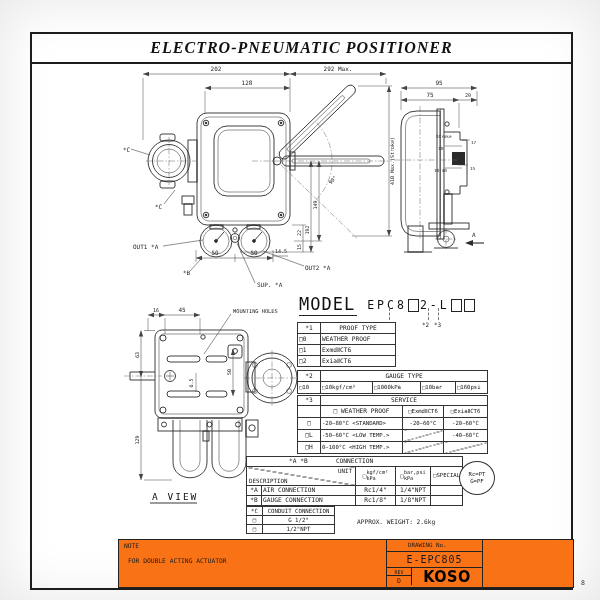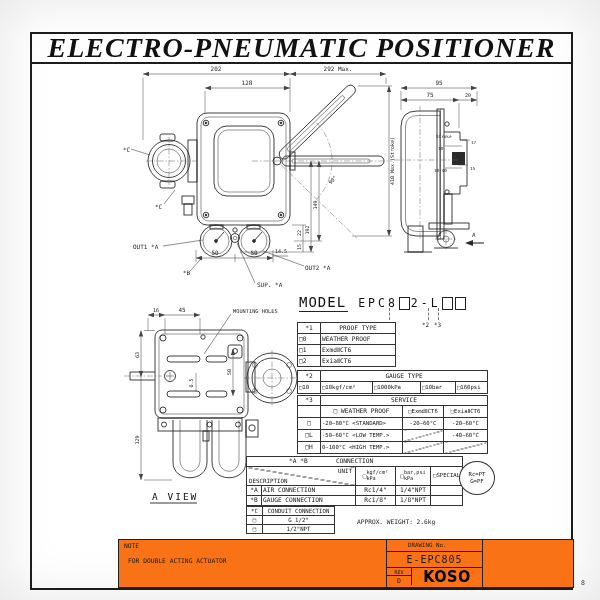--- a/index.html
+++ b/index.html
@@ -1,35 +1,35 @@
 <!DOCTYPE html>
 <html><head>
 <meta charset="utf-8">
 <style>
   html,body{margin:0;padding:0;background:#e9e9e9;}
   .photo{position:relative;width:600px;height:600px;background:#fff;overflow:hidden;
          box-shadow:inset 0 0 55px rgba(0,0,0,0.10);font-family:"DejaVu Sans Mono",monospace;color:#1a1a1a;}
   .frame{position:absolute;left:30px;top:32px;width:539px;height:554px;border:2px solid #1c1c1c;}
   .titlebar{height:28px;border-bottom:2px solid #1c1c1c;display:flex;align-items:center;justify-content:center;}
   .titlebar h1{margin:0;font-family:"Liberation Serif",serif;font-style:italic;font-weight:bold;
-               font-size:28px;letter-spacing:1px;color:#111;}
+               font-size:16px;letter-spacing:1px;color:#111;}
   svg.art{position:absolute;left:0;top:0;pointer-events:none;}
   svg .thin{stroke-width:0.5;}
   svg .cl{stroke:#666;stroke-width:0.5;stroke-dasharray:6 2 1.5 2;}
   svg .dt{font-family:"DejaVu Sans Mono",monospace;font-size:6px;fill:#1d1d1d;stroke:none;text-anchor:middle;}
   svg .dts{font-size:5px;}
   svg .lbl{font-family:"DejaVu Sans Mono",monospace;font-size:6px;fill:#1d1d1d;stroke:none;text-anchor:start;}
   svg .l55{font-size:5.3px;}
   svg .tt{font-family:"DejaVu Sans Mono",monospace;font-size:4.3px;fill:#222;stroke:none;text-anchor:start;}
   svg .cap{font-family:"DejaVu Sans Mono",monospace;font-size:9.5px;letter-spacing:2px;fill:#111;stroke:none;text-anchor:start;}
   .abs{position:absolute;white-space:nowrap;}
   
   .model{position:absolute;left:299px;top:294px;display:flex;align-items:center;
          font-size:11.5px;letter-spacing:3px;color:#111;}
-  .model .mlabel{font-size:14px;letter-spacing:1px;border-bottom:1px solid #222;padding:0 2px 1px 0;margin-right:10px;}
+  .model .mlabel{font-size:17px;letter-spacing:1px;border-bottom:1px solid #222;padding:0 2px 1px 0;margin-right:10px;}
   .mbox{display:inline-block;width:9px;height:11px;border:1px solid #222;margin:0 1px;}
   .mmark{position:absolute;font-size:6px;color:#222;}
   .mdash{position:absolute;width:0;height:12px;border-left:1px dashed #777;top:308px;}
   
   table.tbl{position:absolute;border-collapse:collapse;table-layout:fixed;background:#fff;
             font-family:"DejaVu Sans Mono",monospace;font-size:6.2px;line-height:1.05;color:#141414;}
   table.tbl td{border:1px solid #333;padding:0 1px;white-space:nowrap;overflow:hidden;vertical-align:middle;}
   td.c{text-align:center;}
   td.sm{font-size:5.6px;}
   tr.h8 td{height:8px;} tr.h9 td{height:9px;} tr.h10 td{height:10px;} tr.h11 td{height:11px;} tr.h18 td{height:18px;}

